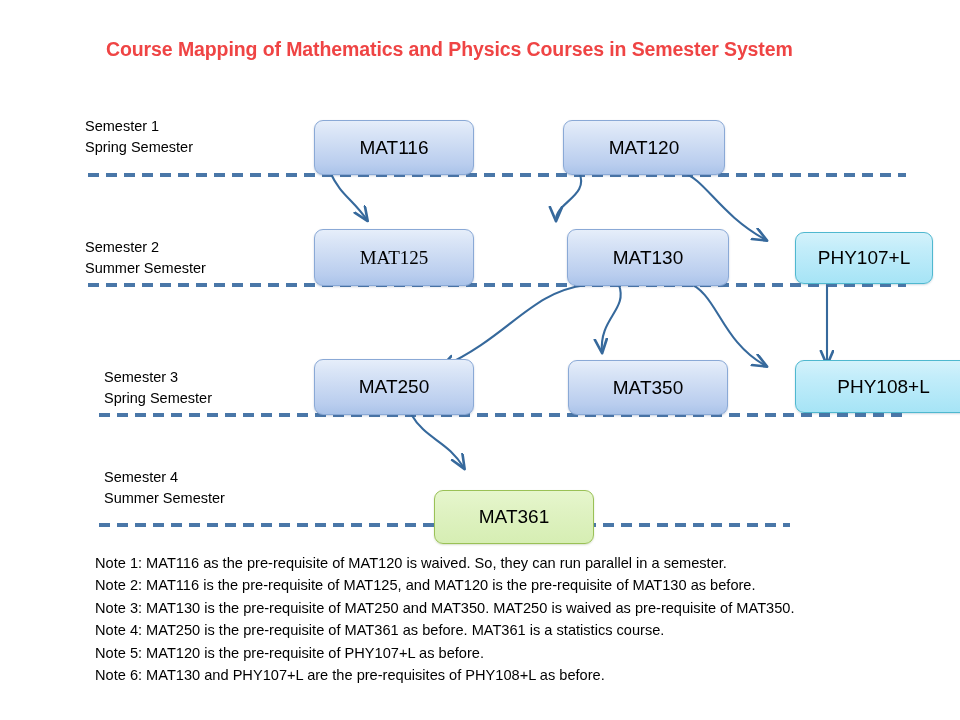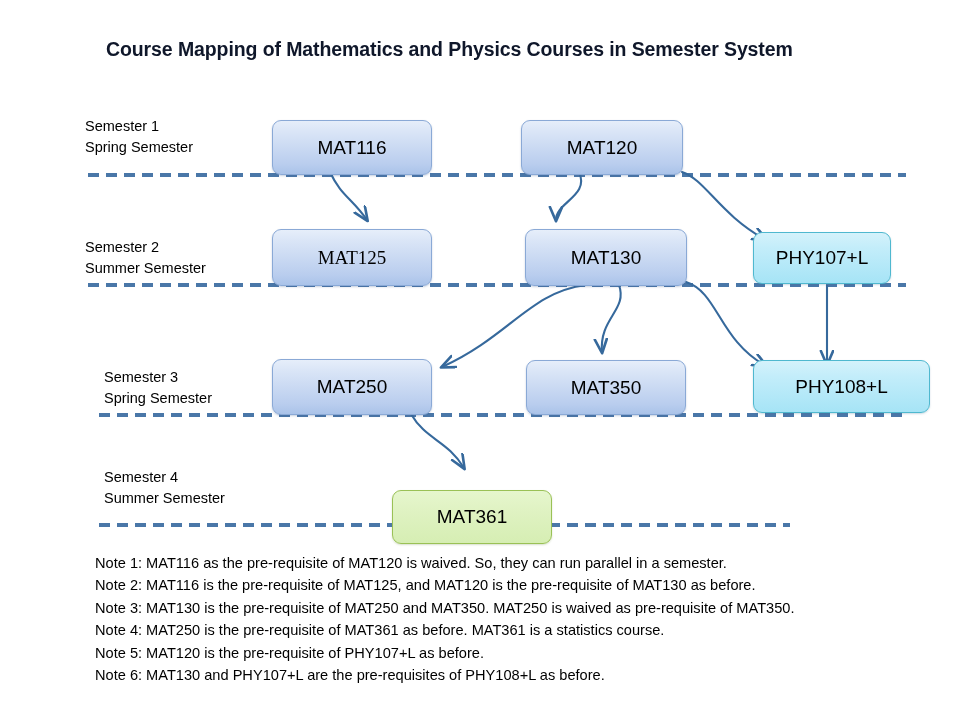--- a/index.html
+++ b/index.html
@@ -17,21 +17,21 @@
   }
 
   
   #chart-title {
     position: absolute;
     left: 106px;
     top: 38px;
     width: 760px;
     font-size: 19.5px;
     font-weight: bold;
-    color: #0f172a;
+    color: #ef4444;
     letter-spacing: -0.1px;
     white-space: nowrap;
   }
 
   
   #wires {
     position: absolute;
     left: 0;
     top: 0;
     width: 960px;
@@ -52,20 +52,21 @@
   .node {
     position: absolute;
     box-sizing: border-box;
     border-radius: 9px;
     display: flex;
     align-items: center;
     justify-content: center;
     font-size: 19px;
     color: #000000;
     text-align: center;
+    margin-left: 42px;
   }
   .node-math {
     background: linear-gradient(to bottom, #e6eefa 0%, #dbe6f7 18%, #b9cdee 82%, #aac3e9 100%);
     border: 1px solid #8aa9d6;
     box-shadow: 0 1px 2px rgba(70,100,150,0.30);
   }
   .node-phy {
     background: linear-gradient(to bottom, #d4f2fb 0%, #c3edfa 30%, #a6e4f6 100%);
     border: 1.5px solid #4fb8cf;
     box-shadow: 0 1px 2px rgba(70,120,150,0.28);

